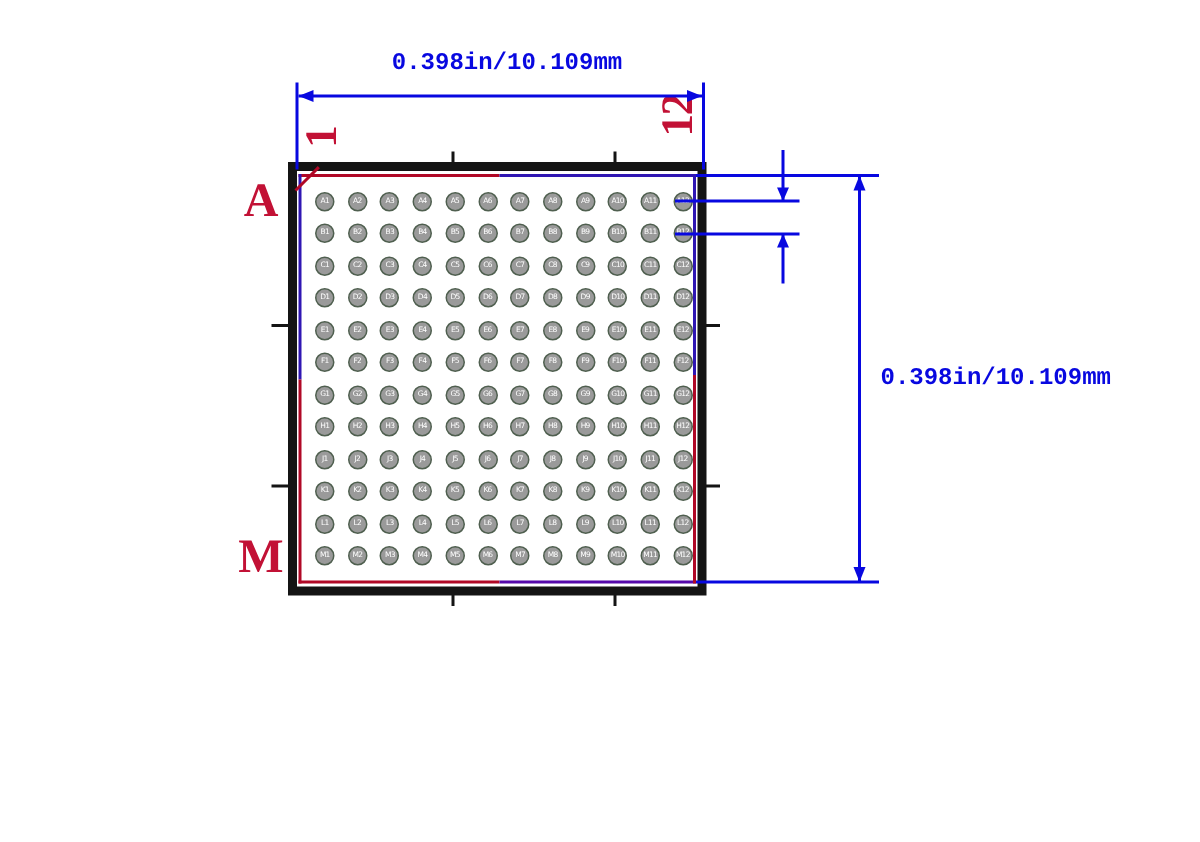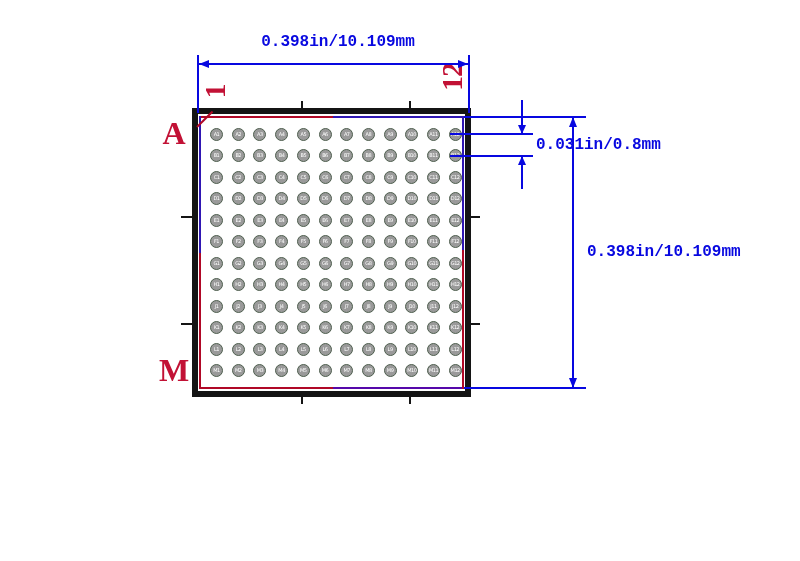--- a/index.html
+++ b/index.html
@@ -282,16 +282,15 @@
   <div class="arw arw-u"></div>
   <div class="arw arw-d"></div>
   <div class="dim-text txt-right">0.398in/10.109mm</div>
 
   <div class="dim h pitch-a"></div>
   <div class="dim h pitch-b"></div>
   <div class="dim v pitch-vu"></div>
   <div class="dim v pitch-vl"></div>
   <div class="arw arw-pd"></div>
   <div class="arw arw-pu"></div>
-  <div class="dim-text txt-pitch">0.031in/0.8mm</div>
 
 
 </div>
 
 </body></html>

